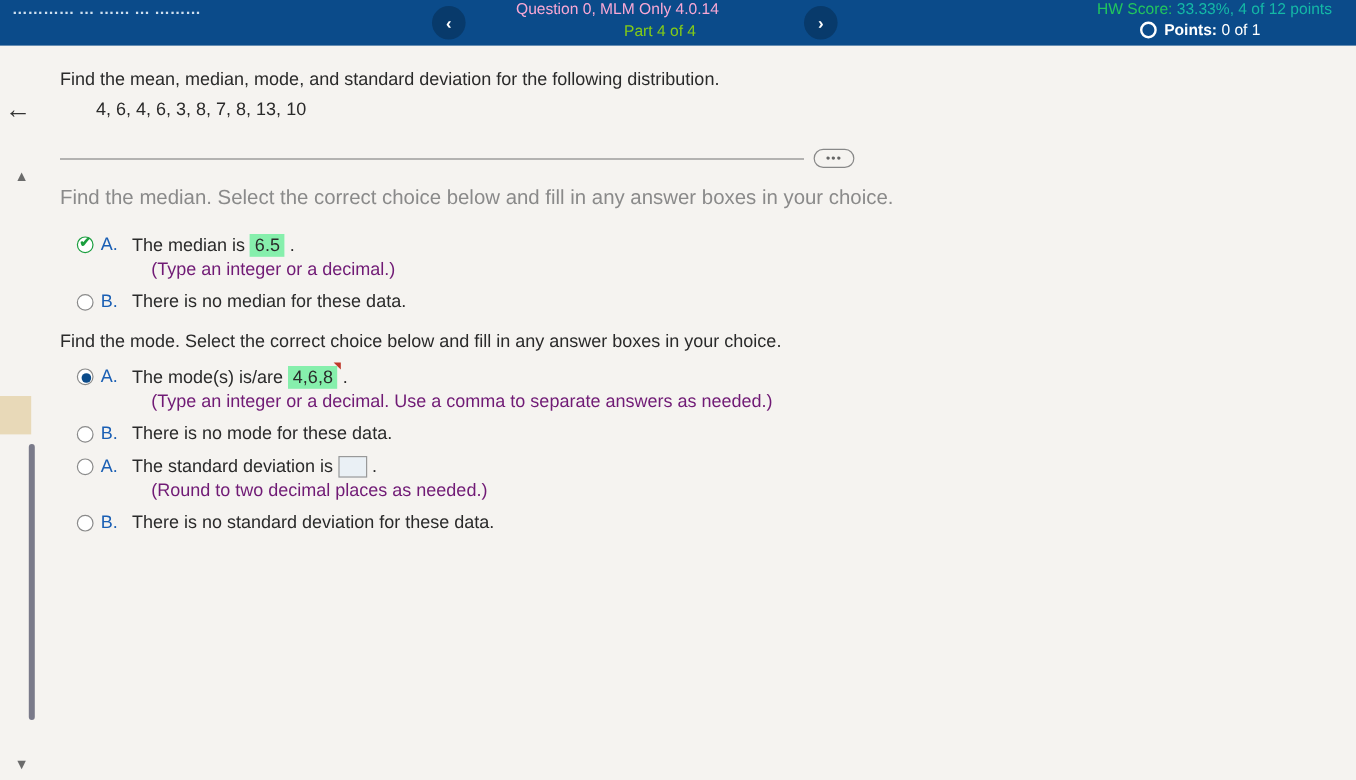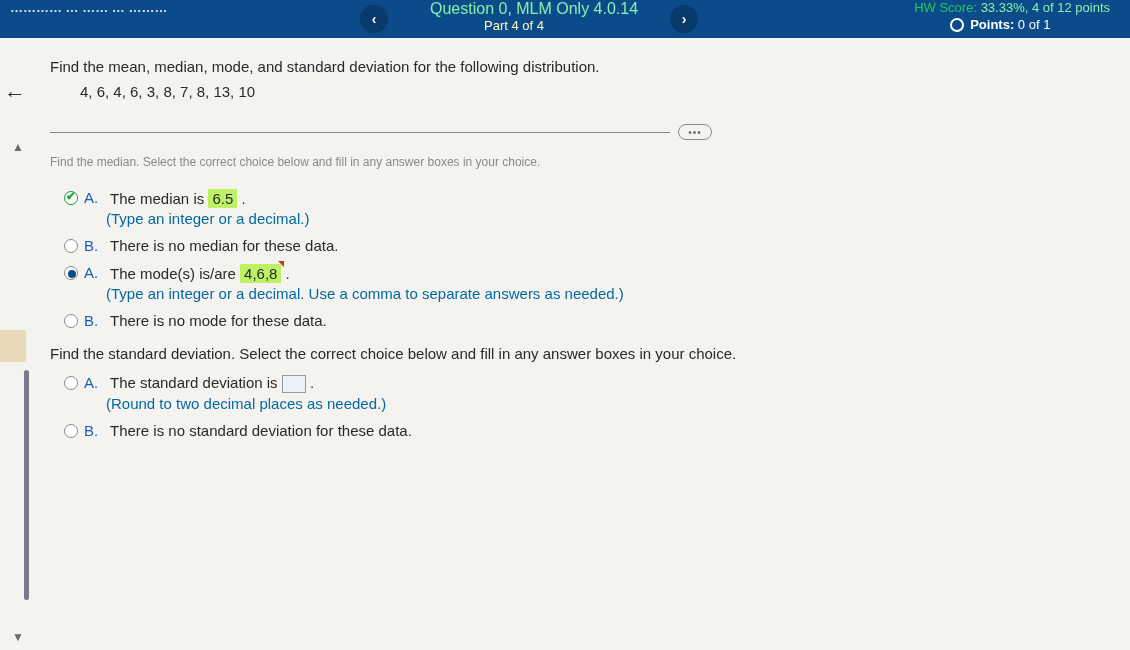--- a/index.html
+++ b/index.html
@@ -2,49 +2,49 @@
 <html><head>
 <meta charset="utf-8">
 <style>
 * { box-sizing: border-box; margin: 0; padding: 0; }
 body { font-family: Arial, Helvetica, sans-serif; background: #f5f3f0; width: 1130px; height: 650px; overflow: hidden; }
 .header { background: #0b4b8a; color: #fff; height: 38px; display: flex; align-items: center; position: relative; padding: 0 20px; }
 .header-left { position: absolute; left: 10px; top: 0px; font-weight: bold; font-size: 13px; color: #cfe0f0; }
 .nav-btn { width: 28px; height: 28px; border-radius: 50%; background: #083a6b; color: #fff; display: flex; align-items: center; justify-content: center; font-size: 14px; font-weight: bold; cursor: pointer; }
 .nav-left { position: absolute; left: 360px; top: 5px; }
 .nav-right { position: absolute; left: 670px; top: 5px; }
-.header-center { position: absolute; left: 430px; top: 0px; font-size: 16px; color: #86efac; }
-.header-center-sub { position: absolute; left: 484px; top: 18px; font-size: 13px; color: #fef9c3; text-align: center; }
+.header-center { position: absolute; left: 430px; top: 0px; font-size: 13px; color: #f9a8d4; }
+.header-center-sub { position: absolute; left: 520px; top: 18px; font-size: 13px; color: #84cc16; text-align: center; }
 .header-right { position: absolute; right: 20px; top: 0px; font-size: 13px; text-align: left; }
 .header-right .score-label { color: #22c55e; }
-.header-right .score-val { color: #86efac; }
+.header-right .score-val { color: #14b8a6; }
 .header-right .points-line { display: flex; align-items: center; gap: 6px; margin-top: 2px; padding-left: 36px; }
 .circle-icon { width: 14px; height: 14px; border: 2px solid #fff; border-radius: 50%; display: inline-block; }
 .back-arrow { position: absolute; left: 4px; top: 78px; color: #333; font-size: 22px; cursor: pointer; }
 .scroll-up { position: absolute; left: 12px; top: 140px; color: #6b6b6b; font-size: 12px; cursor: pointer; }
 .scroll-down { position: absolute; left: 12px; top: 630px; color: #6b6b6b; font-size: 12px; cursor: pointer; }
 .content { padding: 20px 30px 20px 50px; color: #2a2a2a; font-size: 15px; }
 .question-text { }
 .data-values { margin: 8px 0 24px 30px; }
 .divider-row { display: flex; align-items: center; margin: 10px 0 15px 0; }
 .hr-line { flex: 1; border-top: 1px solid #888; }
 .dots-pill { width: 34px; height: 16px; border: 1px solid #888; border-radius: 8px; display: flex; align-items: center; justify-content: center; margin: 0 8px; color: #666; font-size: 10px; letter-spacing: 1px; cursor: pointer; }
-.faded-prompt { color: #8a8a8a; font-size: 12px; margin-bottom: 20px; }
+.faded-prompt { color: #8a8a8a; font-size: 17px; margin-bottom: 20px; }
 .section-prompt { margin: 16px 0 12px 0; }
 .choice-block { position: relative; padding-left: 40px; margin: 10px 0; }
 .radio { position: absolute; left: 14px; top: 2px; width: 14px; height: 14px; border: 1.5px solid #8a8a8a; border-radius: 50%; cursor: pointer; background: #fff; }
 .radio.selected::after { content: ""; position: absolute; left: 3px; top: 3px; width: 8px; height: 8px; background: #0b4b8a; border-radius: 50%; }
 .radio.correct { border-color: #1a9e3e; }
 .radio.correct::after { content: "✔"; position: absolute; left: 1px; top: -3px; color: #1a9e3e; font-size: 12px; font-weight: bold; }
 .choice-label { position: absolute; left: 34px; top: 0; color: #1a5fb4; font-weight: 500; }
 .choice-text { margin-left: 20px; }
-.answer-box { background: #bef264; padding: 1px 4px; display: inline-block; position: relative; }
+.answer-box { background: #86efac; padding: 1px 4px; display: inline-block; position: relative; }
 .answer-box.flagged::after { content: ""; position: absolute; right: -3px; top: -3px; width: 0; height: 0; border-left: 6px solid transparent; border-top: 6px solid #c0392b; }
 .empty-box { display: inline-block; width: 24px; height: 18px; border: 1px solid #999; background: #eaf0f5; vertical-align: middle; }
-.hint { color: #0369a1; margin-top: 2px; margin-left: 16px; }
+.hint { color: #701a75; margin-top: 2px; margin-left: 36px; }
 .side-scrollbar { position: absolute; left: 24px; top: 370px; width: 5px; height: 230px; background: #7a7a8a; border-radius: 3px; }
 .tan-bar { position: absolute; left: 0px; top: 330px; width: 26px; height: 32px; background: #e8d9b8; }
 </style>
 </head>
 <body>
 
 <div class="header">
   <div class="header-left">………… … …… … ………</div>
   <div class="nav-btn nav-left">‹</div>
   <div class="header-center">Question 0, MLM Only 4.0.14</div>
@@ -87,39 +87,39 @@
     </div>
     <div class="hint">(Type an integer or a decimal.)</div>
   </div>
 
   <div class="choice-block">
     <div class="radio"></div>
     <span class="choice-label">B.</span>
     <div class="choice-text">There is no median for these data.</div>
   </div>
 
+  <div class="section-prompt">Find the mode. Select the correct choice below and fill in any answer boxes in your choice.</div>
 
   <div class="choice-block">
     <div class="radio selected"></div>
     <span class="choice-label">A.</span>
     <div class="choice-text">
       <span>The mode(s) is/are</span>
       <span class="answer-box flagged">4,6,8</span>
       <span>.</span>
     </div>
     <div class="hint">(Type an integer or a decimal. Use a comma to separate answers as needed.)</div>
   </div>
 
   <div class="choice-block">
     <div class="radio"></div>
     <span class="choice-label">B.</span>
     <div class="choice-text">There is no mode for these data.</div>
   </div>
 
-  <div class="section-prompt">Find the standard deviation. Select the correct choice below and fill in any answer boxes in your choice.</div>
 
   <div class="choice-block">
     <div class="radio"></div>
     <span class="choice-label">A.</span>
     <div class="choice-text">
       <span>The standard deviation is</span>
       <span class="empty-box"></span>
       <span>.</span>
     </div>
     <div class="hint">(Round to two decimal places as needed.)</div>

